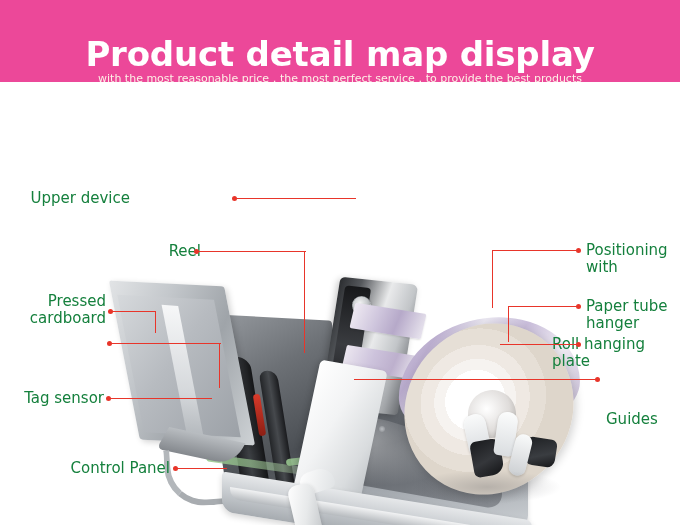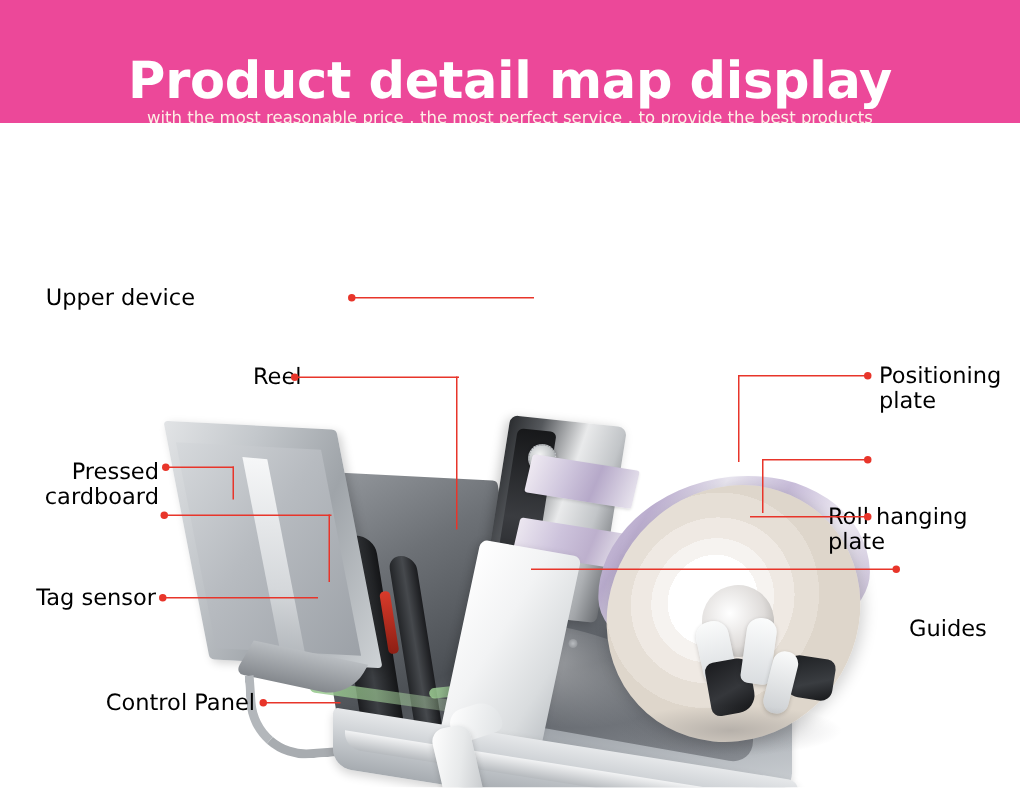--- a/index.html
+++ b/index.html
@@ -293,21 +293,21 @@
   
   .lead{position:absolute;background:#e8352a;}
   .lead-h{height:1.4px;}
   .lead-v{width:1.4px;}
   .dot{
     position:absolute;width:5px;height:5px;border-radius:50%;
     background:#e8352a;
   }
   .lbl{
     position:absolute;
-    color:#000000;
+    color:#15803d;
     font-size:15px;
     line-height:17px;
     font-family:"DejaVu Sans","Liberation Sans",sans-serif;
     white-space:pre-line;
   }
   .lbl.right{text-align:left;}
   .lbl.left{text-align:right;}
 </style>
 </head>
 <body>
@@ -371,44 +371,46 @@
 
     <div class="lbl left" style="left:30px;top:72px;width:100px;">Upper device</div>
     <div class="dot" style="left:232px;top:78px;"></div>
     <div class="lead lead-h" style="left:236px;top:80px;width:120px;"></div>
 
     <div class="lbl left" style="left:105px;top:125px;width:96px;">Reel</div>
     <div class="dot" style="left:194px;top:131px;"></div>
     <div class="lead lead-h" style="left:198px;top:133px;width:108px;"></div>
     <div class="lead lead-v" style="left:304px;top:133px;height:102px;"></div>
 
-    <div class="lbl left" style="left:8px;top:175px;width:98px;margin-top:13px;">Pressed
+    <div class="lbl left" style="left:8px;top:175px;width:98px;">Pressed
 cardboard</div>
     <div class="dot" style="left:108px;top:191px;"></div>
     <div class="lead lead-h" style="left:112px;top:193px;width:44px;"></div>
     <div class="lead lead-v" style="left:155px;top:193px;height:22px;"></div>
 
     <div class="dot" style="left:107px;top:223px;"></div>
     <div class="lead lead-h" style="left:111px;top:225px;width:110px;"></div>
     <div class="lead lead-v" style="left:219px;top:225px;height:45px;"></div>
 
     <div class="lbl left" style="left:14px;top:272px;width:90px;">Tag sensor</div>
     <div class="dot" style="left:106px;top:278px;"></div>
     <div class="lead lead-h" style="left:110px;top:280px;width:102px;"></div>
 
     <div class="lbl left" style="left:58px;top:342px;width:112px;">Control Panel</div>
     <div class="dot" style="left:173px;top:348px;"></div>
     <div class="lead lead-h" style="left:177px;top:350px;width:50px;"></div>
 
     <div class="lbl right" style="left:586px;top:124px;width:94px;">Positioning
-plate</div>
+with</div>
     <div class="dot" style="left:576px;top:130px;"></div>
     <div class="lead lead-h" style="left:492px;top:132px;width:86px;"></div>
     <div class="lead lead-v" style="left:492px;top:132px;height:58px;"></div>
 
+    <div class="lbl right" style="left:586px;top:180px;width:94px;">Paper tube
+hanger</div>
     <div class="dot" style="left:576px;top:186px;"></div>
     <div class="lead lead-h" style="left:508px;top:188px;width:70px;"></div>
     <div class="lead lead-v" style="left:508px;top:188px;height:36px;"></div>
 
     <div class="lbl right" style="left:552px;top:218px;width:94px;">Roll hanging
 plate</div>
     <div class="dot" style="left:576px;top:224px;"></div>
     <div class="lead lead-h" style="left:500px;top:226px;width:78px;"></div>
 
     <div class="lbl right" style="left:606px;top:253px;width:70px;margin-top:40px;">Guides</div>

